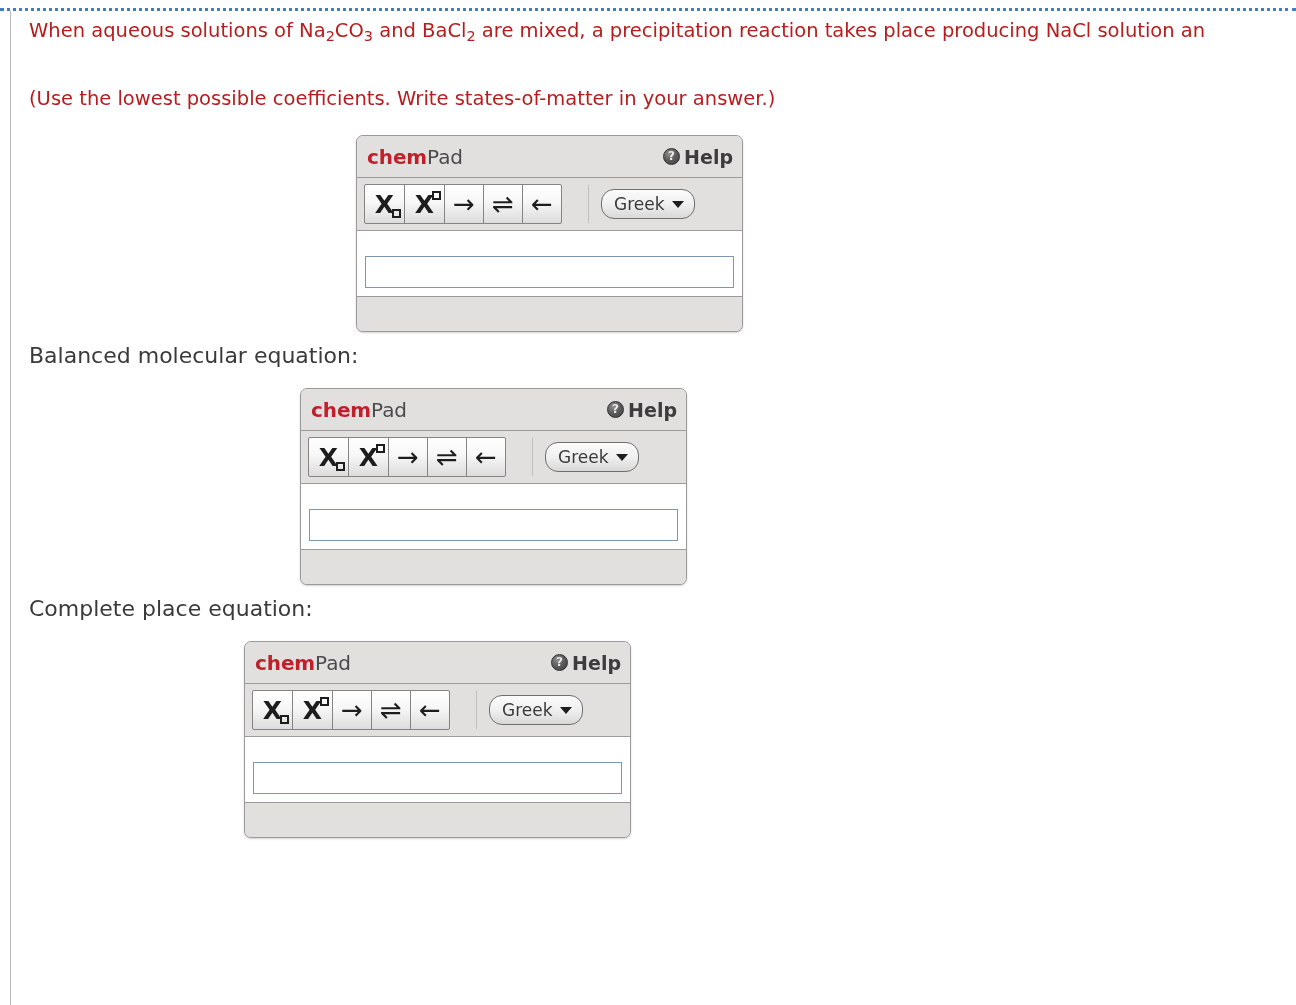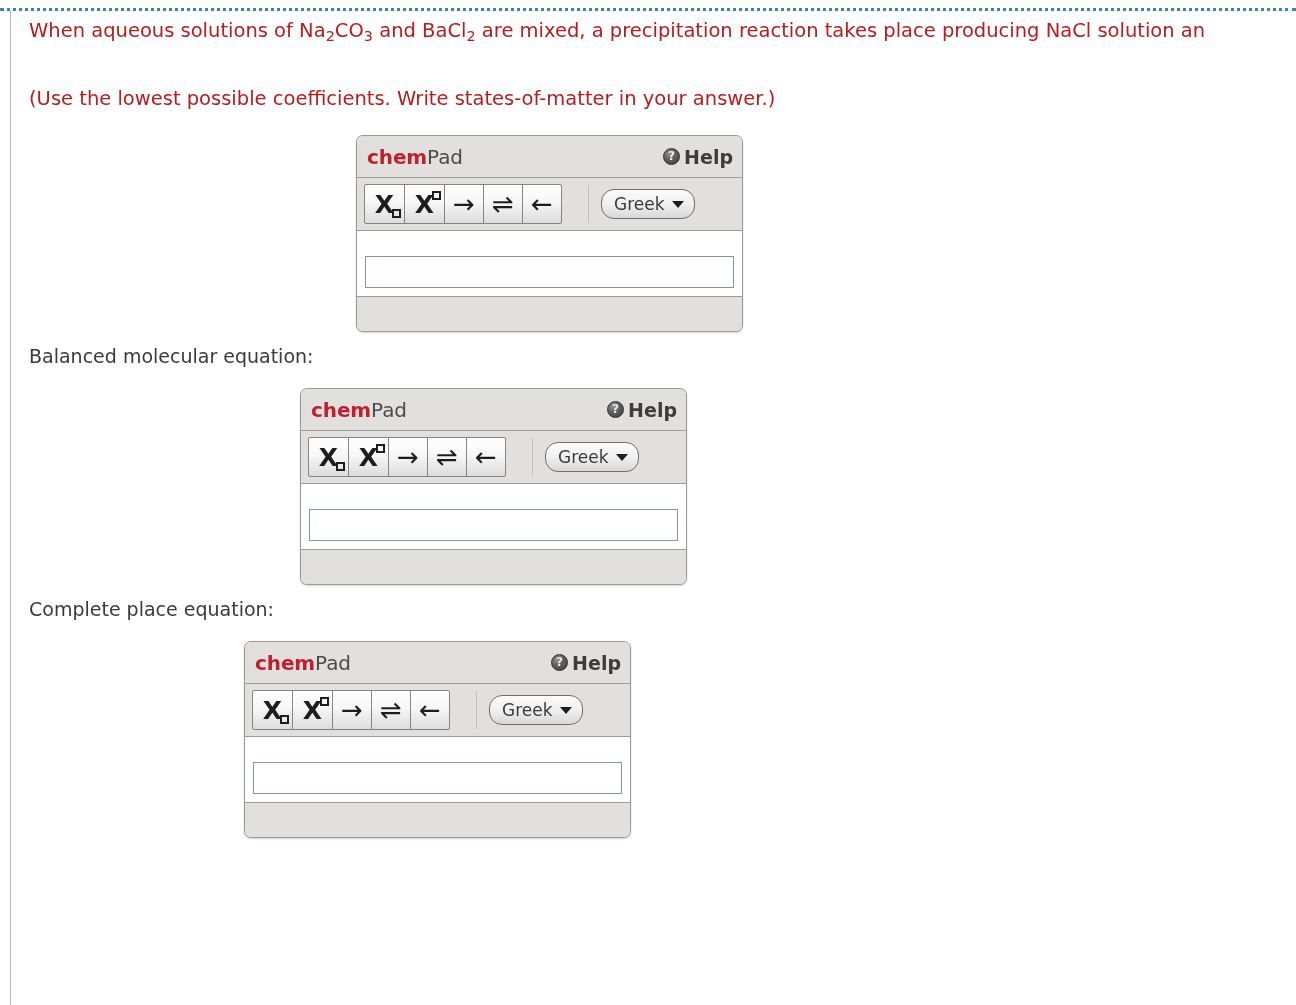--- a/index.html
+++ b/index.html
@@ -55,21 +55,21 @@
     white-space: nowrap;
   }
   .prose sub, .prose sup {
     font-size: 0.74em;
     line-height: 0;
   }
   .prose sub { vertical-align: -0.28em; }
   .para-gap { height: 29px; }
 
   .equation-label {
-    font-size: 19px;
+    font-size: 22px;
     line-height: 30px;
     color: #3a3a3a;
     white-space: nowrap;
   }
 
   
   .chempad {
     box-sizing: border-box;
     width: 387px;
     border: 1px solid #9a9a9a;

